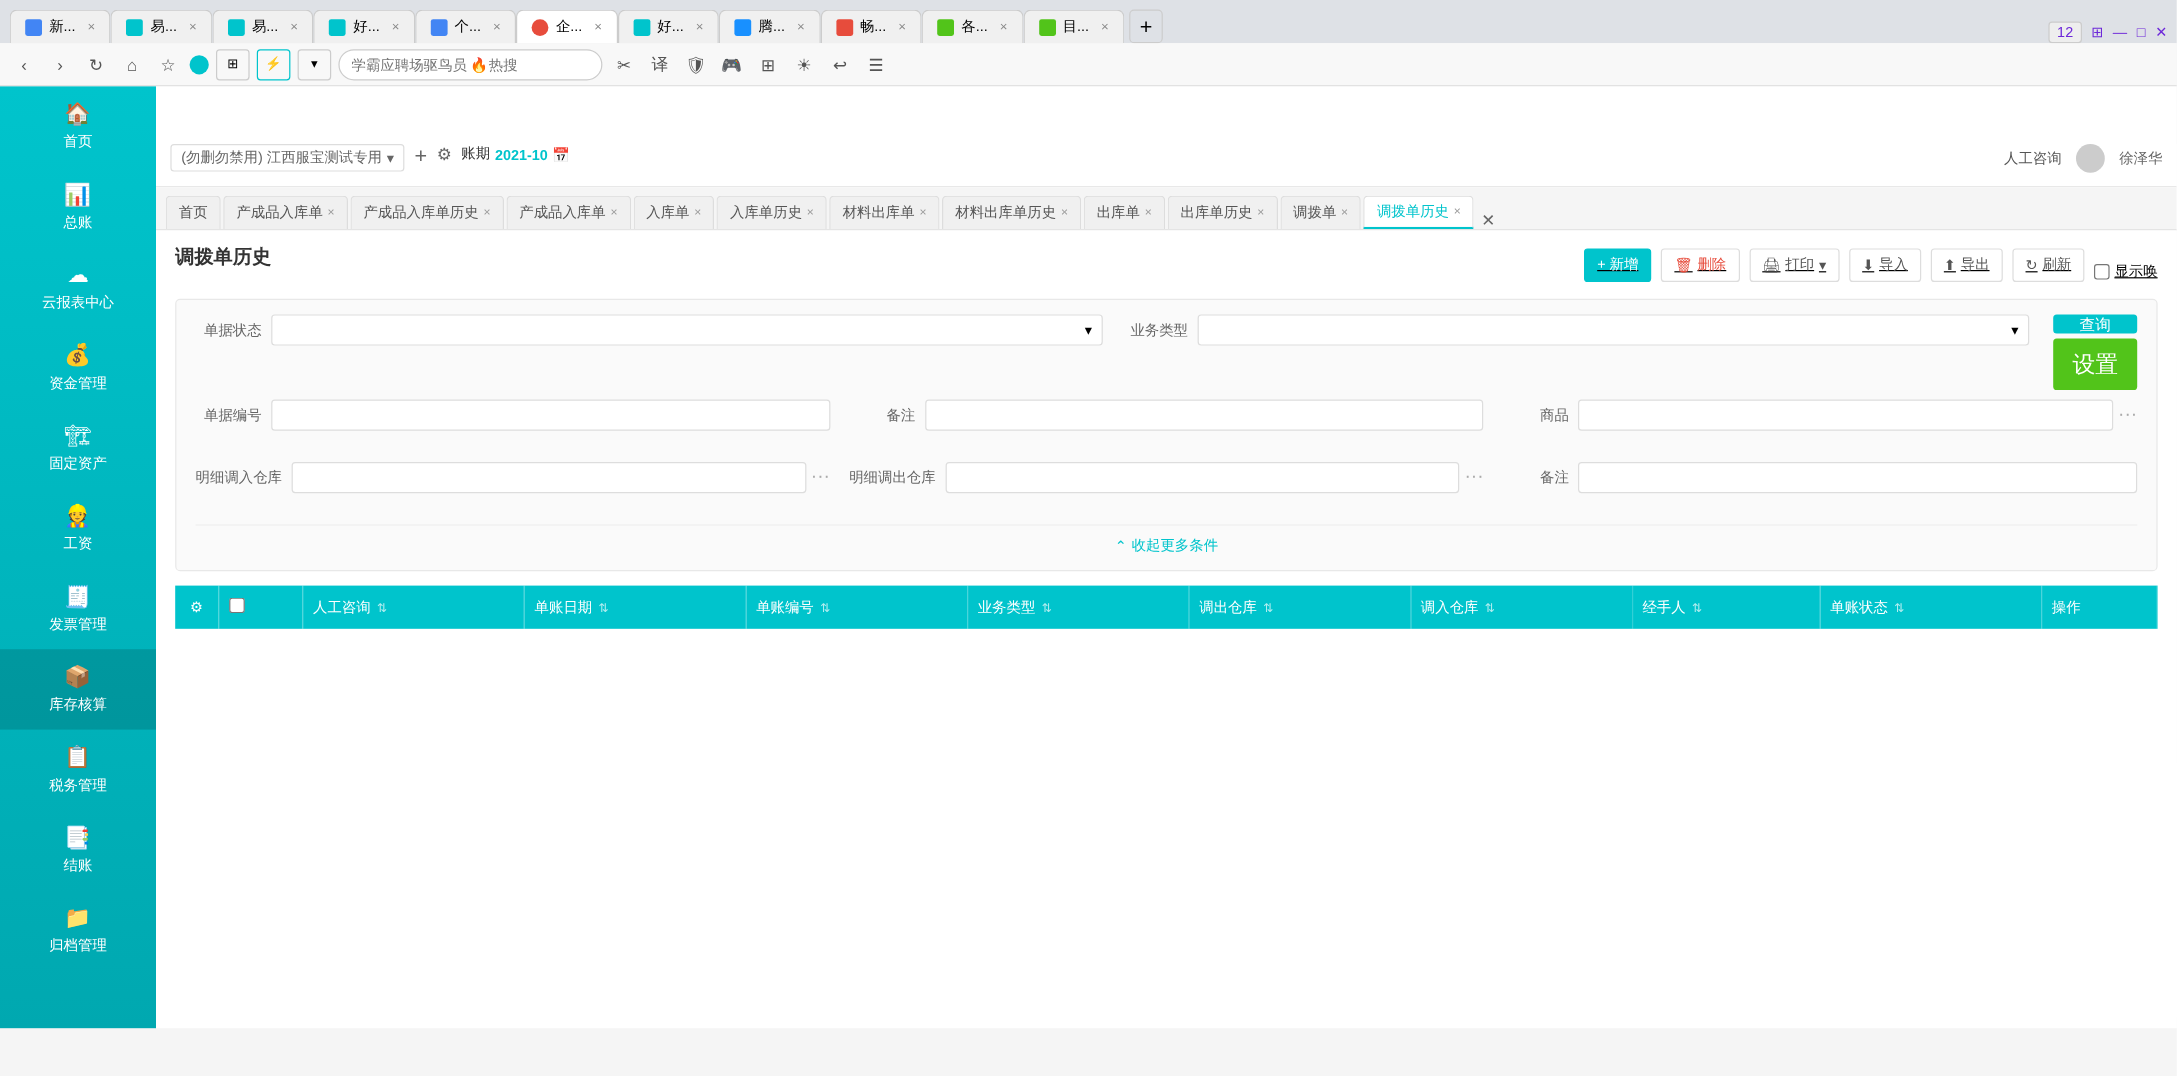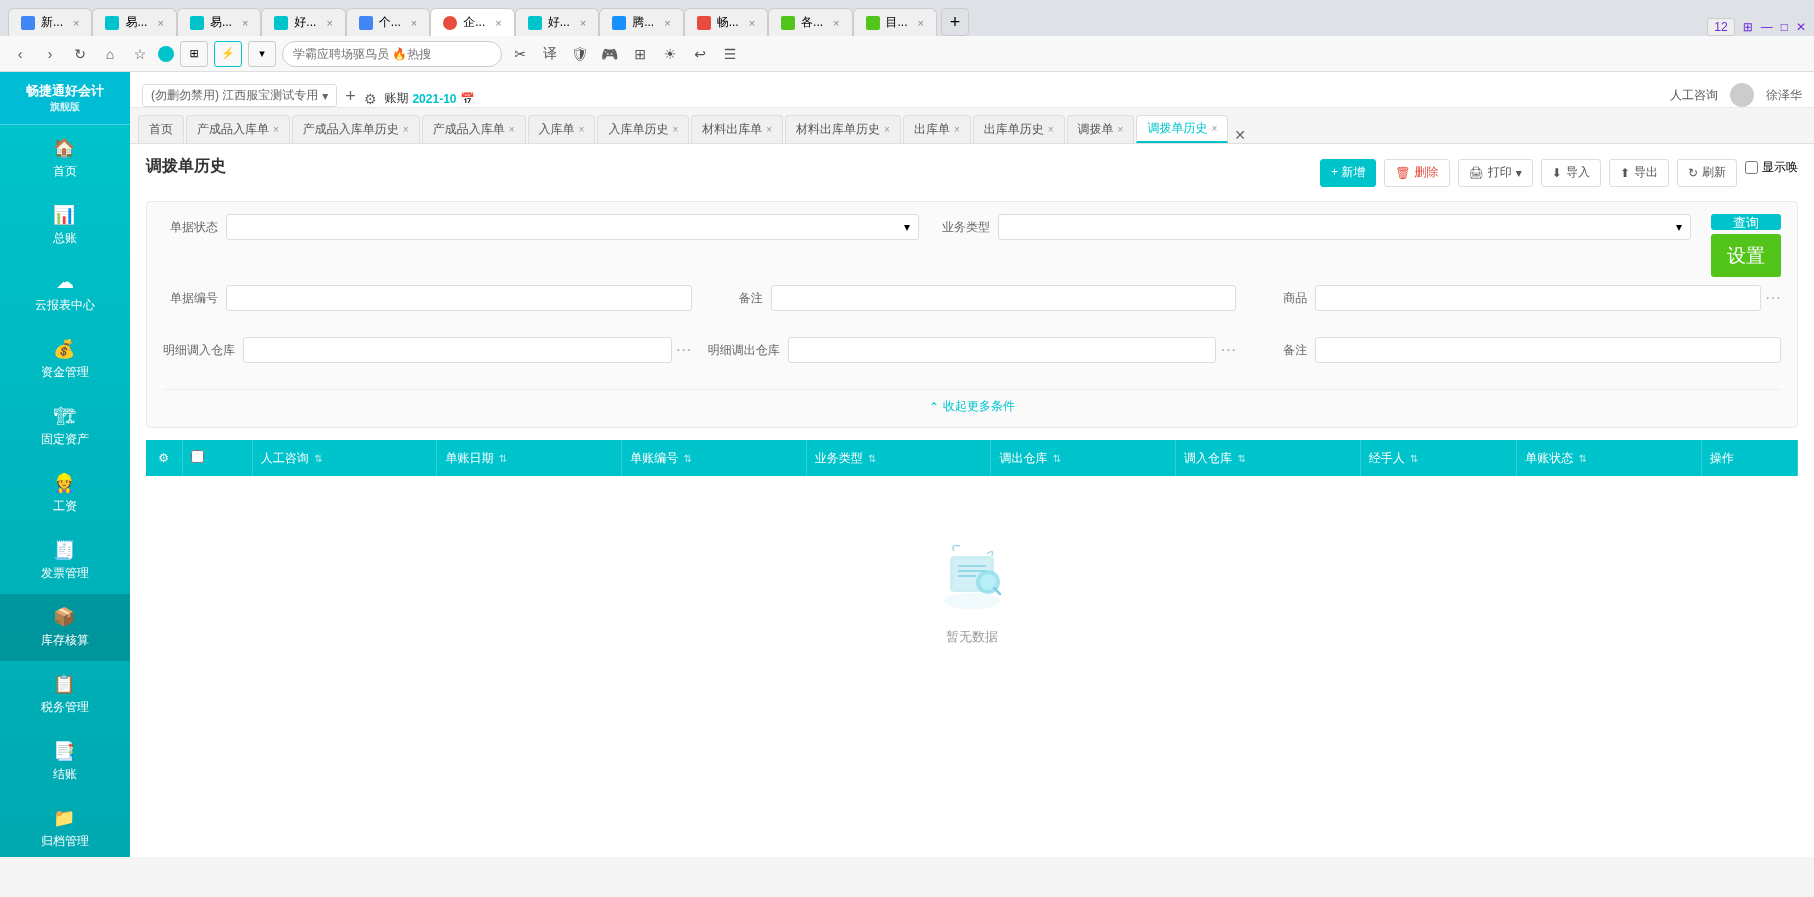--- a/index.html
+++ b/index.html
@@ -22,37 +22,37 @@
     .sidebar-logo-sub { font-size: 10px; color: rgba(255,255,255,0.8); }
     .sidebar-menu { width: 100%; flex: 1; overflow-y: auto; }
     .sidebar-item { width: 100%; padding: 12px 0; display: flex; flex-direction: column; align-items: center; gap: 4px; cursor: pointer; color: #fff; font-size: 12px; transition: background 0.2s; }
     .sidebar-item:hover, .sidebar-item.active { background: rgba(0,0,0,0.15); }
     .sidebar-icon { font-size: 18px; }
 
     
     .main-content { flex: 1; display: flex; flex-direction: column; background: #fff; overflow: hidden; }
 
     
-    .top-bar { height: 36px; background: #fff; border-bottom: 1px solid #e8e8e8; display: flex; align-items: flex-end; padding: 0 12px; gap: 8px; }
+    .top-bar { height: 36px; background: #fff; border-bottom: 1px solid #e8e8e8; display: flex; align-items: flex-start; padding: 0 12px; gap: 8px; margin-top: 48px; }
     .company-selector { display: flex; align-items: center; gap: 4px; font-size: 12px; color: #666; cursor: pointer; border: 1px solid #ddd; border-radius: 3px; padding: 2px 8px; }
     .period-selector { display: flex; align-items: center; gap: 4px; font-size: 12px; color: #333; }
     .top-bar-right { margin-left: auto; display: flex; align-items: center; gap: 12px; font-size: 12px; color: #666; }
 
     
     .page-tabs { height: 36px; background: #f5f5f5; border-bottom: 1px solid #e0e0e0; display: flex; align-items: flex-end; padding: 0 8px; overflow-x: auto; white-space: nowrap; }
     .page-tab { height: 28px; padding: 0 10px; background: #f0f0f0; border: 1px solid #ddd; border-bottom: none; border-radius: 4px 4px 0 0; display: inline-flex; align-items: center; gap: 4px; font-size: 12px; cursor: pointer; color: #555; margin-right: 2px; }
     .page-tab.active { background: #fff; border-bottom: 2px solid #00c4cc; color: #00c4cc; }
     .page-tab .tab-close { font-size: 10px; color: #999; cursor: pointer; }
 
     
     .content-area { flex: 1; padding: 12px 16px; overflow-y: auto; background: #fff; }
     .page-title { font-size: 16px; font-weight: bold; color: #333; margin-bottom: 12px; }
 
     
-    .action-bar { display: flex; align-items: flex-start; gap: 8px; margin-bottom: 12px; }
+    .action-bar { display: flex; align-items: flex-end; gap: 8px; margin-bottom: 12px; text-decoration: underline; }
     .action-btn { height: 28px; padding: 0 10px; border: 1px solid #ddd; border-radius: 3px; background: #fff; font-size: 12px; cursor: pointer; display: flex; align-items: center; gap: 4px; color: #555; }
     .action-btn.primary { background: #00c4cc; border-color: #00c4cc; color: #fff; }
     .action-btn.danger { color: #e74c3c; }
     .checkbox-show { display: flex; align-items: center; gap: 4px; font-size: 12px; margin-left: auto; }
 
     
     .filter-panel { border: 1px solid #e8e8e8; border-radius: 4px; padding: 12px 16px; margin-bottom: 12px; background: #fafafa; }
     .filter-row { display: flex; align-items: center; gap: 16px; margin-bottom: 26px; }
     .filter-item { display: flex; align-items: center; gap: 8px; flex: 1; }
     .filter-label { font-size: 12px; color: #666; white-space: nowrap; min-width: 55px; text-align: right; }
@@ -168,24 +168,20 @@
   <button class="nav-btn">🎮</button>
   <button class="nav-btn">⊞</button>
   <button class="nav-btn">☀</button>
   <button class="nav-btn">↩</button>
   <button class="nav-btn">☰</button>
 </div>
 
 <div class="app-wrapper">
 
   <div class="sidebar">
-    <div class="sidebar-logo">
-      <div>畅捷通好会计</div>
-      <div class="sidebar-logo-sub">旗舰版</div>
-    </div>
     <div class="sidebar-menu">
       <div class="sidebar-item">
         <span class="sidebar-icon">🏠</span>
         <span>首页</span>
       </div>
       <div class="sidebar-item">
         <span class="sidebar-icon">📊</span>
         <span>总账</span>
       </div>
       <div class="sidebar-item">
@@ -452,31 +448,15 @@
             </th>
             <th>
               <span>操作</span>
             </th>
           </tr>
         </thead>
         <tbody>
         </tbody>
       </table>
 
-      <div class="empty-state">
-        <svg class="empty-icon" viewBox="0 0 80 80">
-          <ellipse cx="40" cy="65" rx="28" ry="8" fill="#e8f7fa" opacity="0.6"></ellipse>
-          <rect x="18" y="20" width="44" height="36" rx="4" fill="#b8e8f0" opacity="0.7"></rect>
-          <rect x="22" y="24" width="36" height="28" rx="3" fill="#d4f0f7"></rect>
-          <line x1="26" y1="30" x2="54" y2="30" stroke="#7dd0e0" stroke-width="1.5"></line>
-          <line x1="26" y1="35" x2="54" y2="35" stroke="#7dd0e0" stroke-width="1.5"></line>
-          <line x1="26" y1="40" x2="44" y2="40" stroke="#7dd0e0" stroke-width="1.5"></line>
-          <circle cx="56" cy="46" r="12" fill="#90dcea" opacity="0.8"></circle>
-          <circle cx="56" cy="46" r="8" fill="#b8eef8"></circle>
-          <line x1="62" y1="52" x2="68" y2="58" stroke="#7dd0e0" stroke-width="2.5" stroke-linecap="round"></line>
-          <path d="M 22 15 Q 18 8 28 10" stroke="#a0d8e8" stroke-width="1.5" fill="none"></path>
-          <path d="M 55 18 Q 62 12 60 20" stroke="#a0d8e8" stroke-width="1.5" fill="none"></path>
-        </svg>
-        <span>暂无数据</span>
-      </div>
     </div>
   </div>
 </div>
 
 </body></html>

